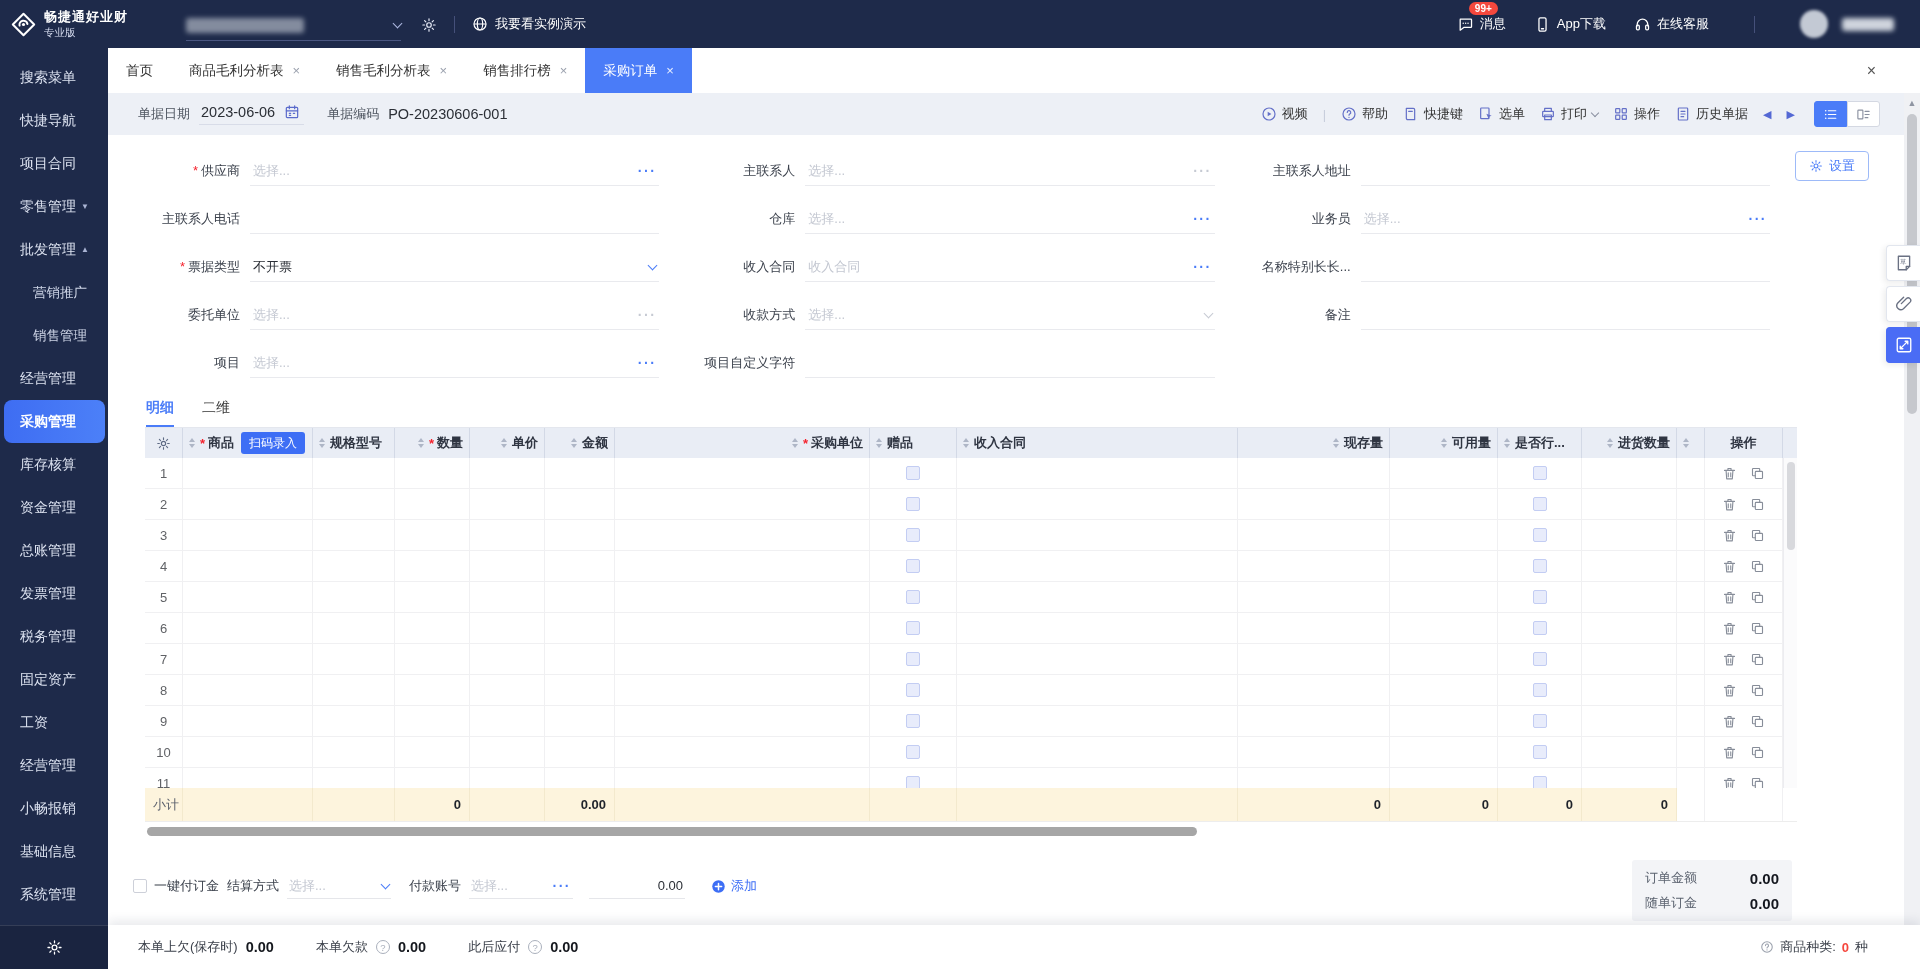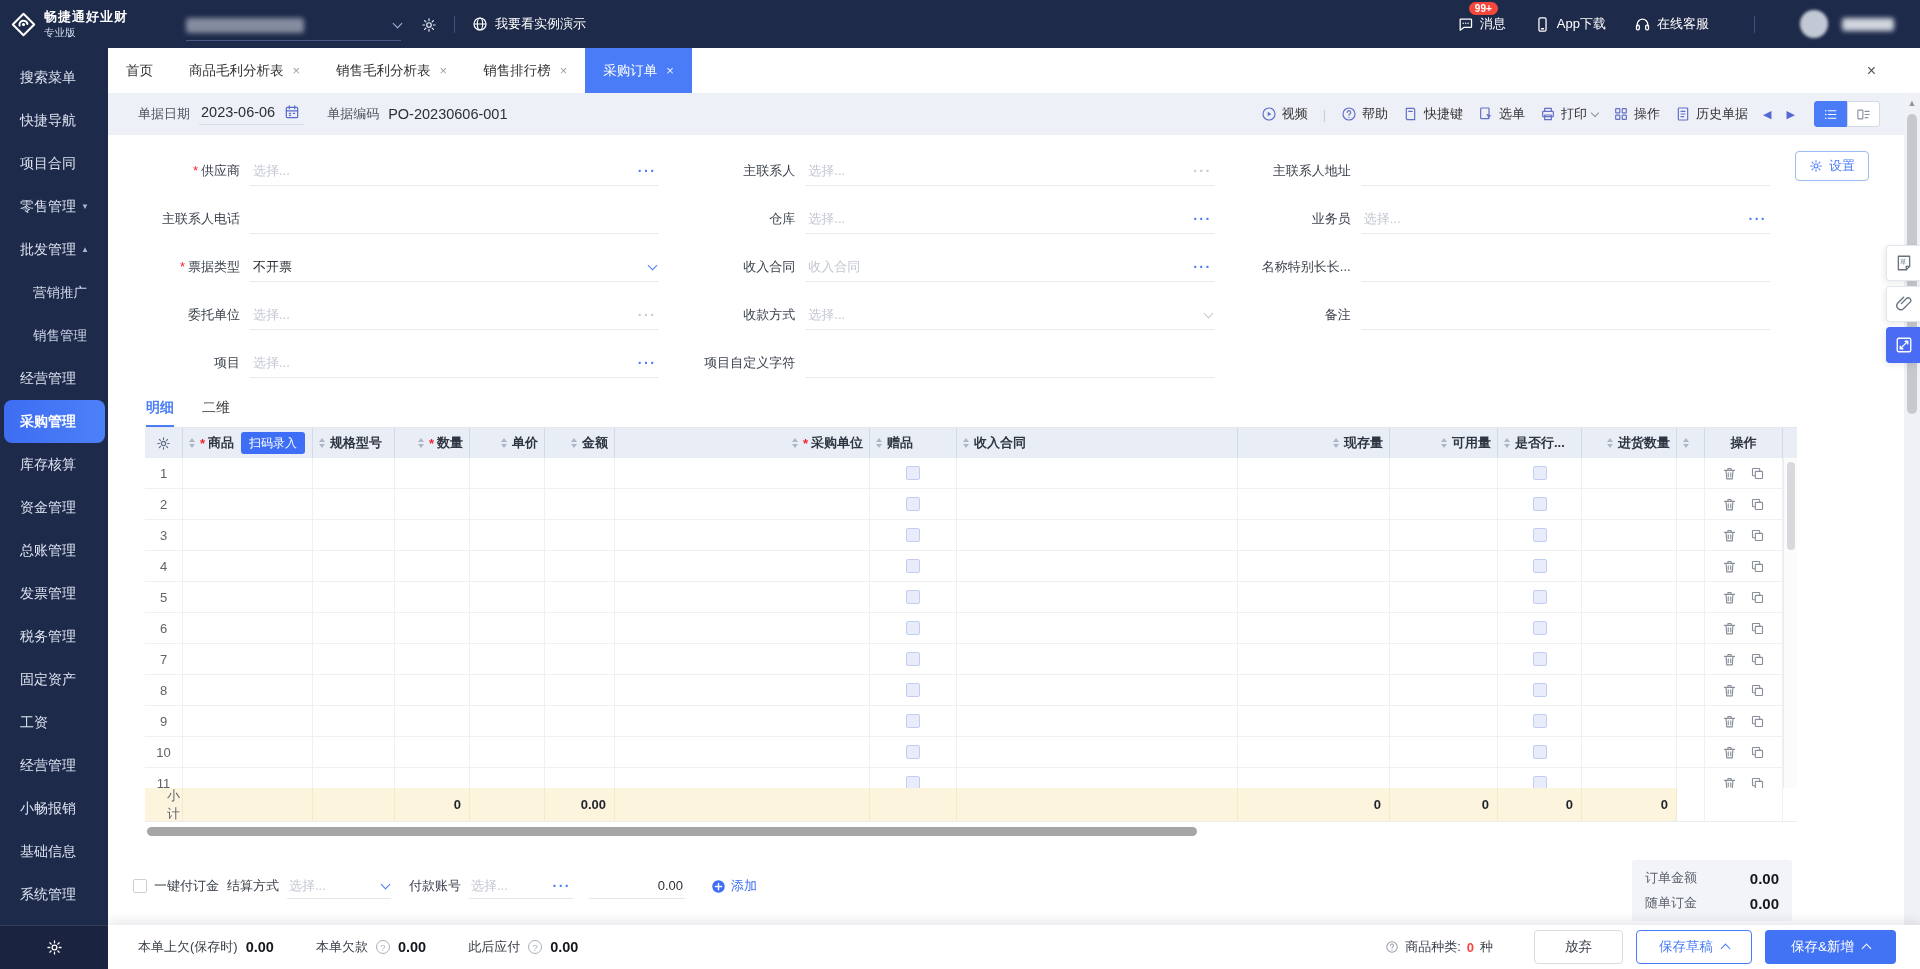--- a/index.html
+++ b/index.html
@@ -107,21 +107,21 @@
   .g-body { height:330px; overflow:hidden; }
   .g-row { display:flex; height:31px; border-bottom:1px solid #f0f0f2; }
   .g-cell { border-right:1px solid #f0f0f2; height:100%; display:flex; align-items:center; justify-content:center;
     font-size:13px; color:#606266; flex:none; }
   .checkbox { width:14px; height:14px; background:#e8ecfb; border:1px solid #c3cdf3; border-radius:2px; cursor:pointer; }
   .ops-ic { color:#878d99; cursor:pointer; }
   .g-sub { display:flex; height:34px; border-bottom:1px solid #ededed; font-size:13px; }
   .s-cell { height:100%; display:flex; align-items:center; flex:none; background:#fdf4dd; border-right:1px solid #f3e9cd; }
   .s-cell.white { background:#fff; border-right:1px solid #f0f0f2; }
   .s-cell .num { margin-left:auto; padding-right:8px; font-weight:bold; color:#1f232b; }
-  .s-label { padding-left:22px; color:#5a5f6b; }
+  .s-label { padding-left:8px; color:#5a5f6b; }
   .g-vsb { position:absolute; right:0; top:30px; width:14px; height:330px; background:#fbfbfc; border-left:1px solid #ececf0; }
   .g-vsb .thumb { width:8px; height:88px; margin:4px auto 0; background:#d8d9dd; border-radius:4px; }
 
   .h-scrollbar { margin:5px 0 0 37px; width:1652px; height:10px; position:relative; }
   .h-thumb { position:absolute; left:2px; top:0; width:1050px; height:9px; background:#a6a6a6; border-radius:5px; cursor:pointer; }
 
   
   .payment-row { display:flex; align-items:center; margin:36px 0 0 25px; font-size:13px; color:#3c424d; }
   .pcheck { width:14px; height:14px; border:1px solid #cdd0d9; border-radius:2px; background:#fff; cursor:pointer; flex:none; }
   .p-input { border-bottom:1px solid #e5e6ea; display:flex; align-items:center; height:26px; padding:0 2px; font-size:13px; cursor:text; }
@@ -1129,33 +1129,20 @@
       </div>
     <div class="fb-right">
       <div class="cat">
         <svg class="ic" width="14" height="14">
             <use href="#i-help"></use>
           </svg>
         <span>商品种类:</span>
         <span class="cat-val">0</span>
         <span>种</span>
       </div>
-      <div id="fb-buttons" style="display:flex;gap:13px">
-          <div class="btn plain">
-            <span>放弃</span>
-          </div>
-          <div class="btn outline">
-            <span>保存草稿</span>
-            <span class="up-caret"></span>
-          </div>
-          <div class="btn primary">
-            <span>保存&amp;新增</span>
-            <span class="up-caret"></span>
-          </div>
-        </div>
     </div>
   </div>
 
   <div class="page-vsb">
     <span class="arr">▲</span>
     <div class="thumb"></div>
   </div>
 </div>
 
 </body></html>

